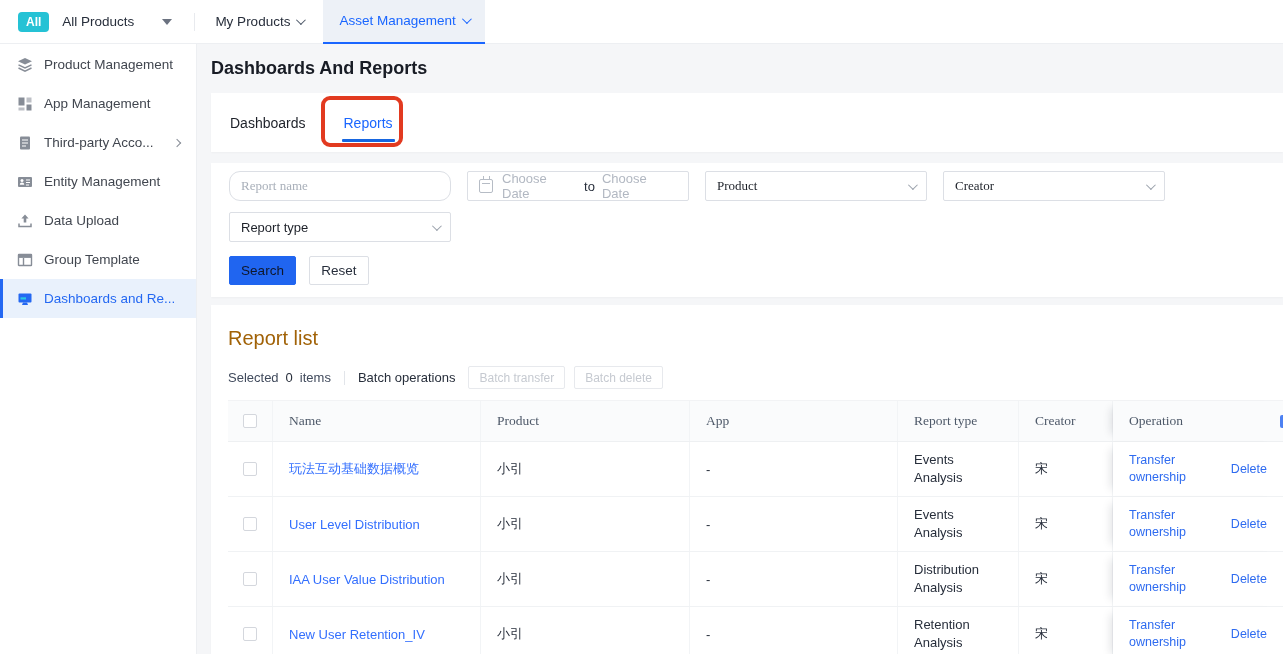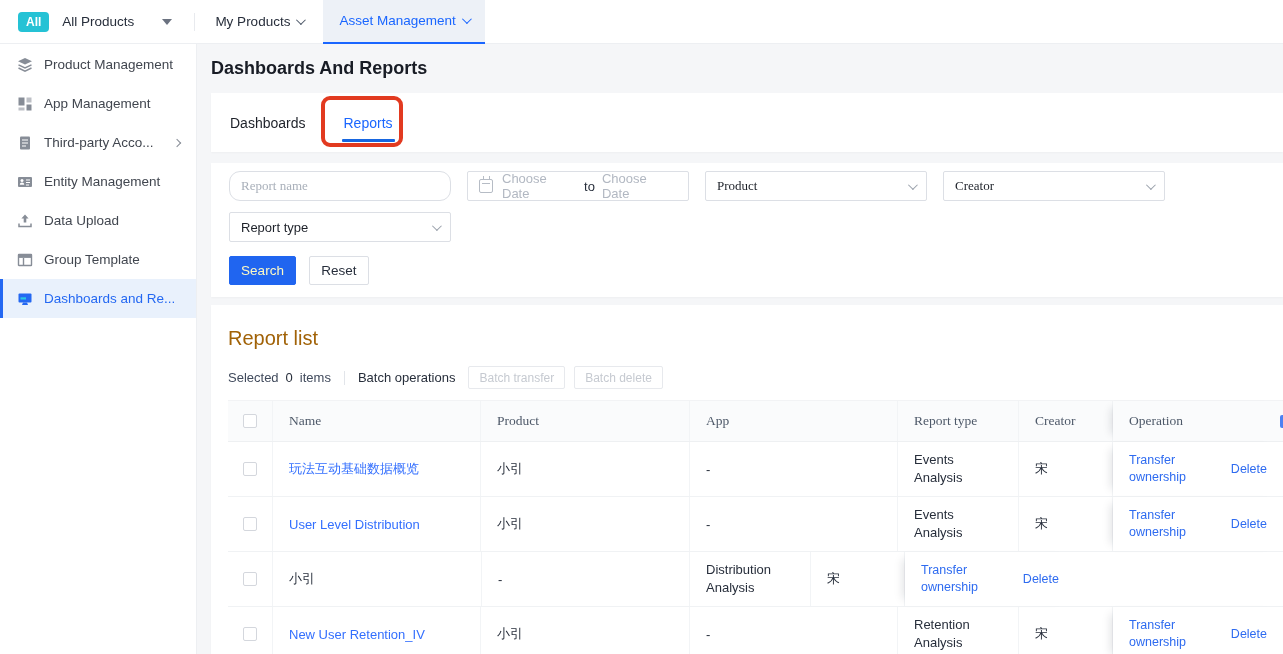--- a/index.html
+++ b/index.html
@@ -100,21 +100,21 @@
     margin-left:auto; width:7px; height:7px;
     border-right:1.3px solid #9aa1ab; border-bottom:1.3px solid #9aa1ab;
     transform:rotate(45deg) translateY(-2px);
   }
   .cal-icon { width:14px; height:14px; border:1.4px solid #b6bcc5; border-radius:2px; position:relative; margin-right:9px; flex:0 0 14px; }
   .cal-icon::before { content:""; position:absolute; left:2px; right:2px; top:2.5px; border-top:1.4px solid #b6bcc5; }
   .cal-icon::after { content:""; position:absolute; top:-4px; left:2.5px; width:1.6px; height:3px; background:#b6bcc5; box-shadow:6px 0 0 #b6bcc5; }
   .date-sep { color:#272e3b; margin:0 7px; font-size:13px; }
   .btn-row { margin-top:14px; display:flex; }
   .btn { height:29px; border-radius:2px; font-size:13.5px; display:flex; align-items:center; justify-content:center; cursor:default; }
-  .btn-primary { width:67px; background:#2065f0; color:#fef9c3; border:1px solid #2065f0; }
+  .btn-primary { width:67px; background:#2065f0; color:#0f172a; border:1px solid #2065f0; }
   .btn-plain { width:60px; background:#fff; color:#272e3b; border:1px solid #dcdfe5; margin-left:13px; }
 
   
   .report-card { margin-top:8px; height:349px; padding-left:17px; position:relative; overflow:hidden; }
   .report-title { padding-top:22px; font-size:20px; color:#a16207; }
   .batch-row { margin-top:16px; display:flex; align-items:center; font-size:13px; }
   .sel-label { color:#404a5c; }
   .sel-count { color:#272e3b; margin:0 7px; }
   .batch-divider { width:1px; height:14px; background:#e2e5ea; margin:0 13px; }
   .batch-ops-label { color:#272e3b; margin-right:13px; }
@@ -359,20 +359,23 @@
         <div class="cell col-op" style="background:#fff;">
           <span class="op-link op-transfer">Transfer ownership</span>
           <span class="op-link">Delete</span>
         </div>
       </div>
 
       <div class="tr">
         <div class="cell col-cb">
             <span class="checkbox"></span>
           </div>
+        <div class="cell col-name">
+            <span class="name-link">IAA User Value Distribution</span>
+          </div>
         <div class="cell col-product">小引</div>
         <div class="cell col-app">-</div>
         <div class="cell col-type">Distribution Analysis</div>
         <div class="cell col-creator">宋</div>
         <div class="cell col-op" style="background:#fff;">
           <span class="op-link op-transfer">Transfer ownership</span>
           <span class="op-link">Delete</span>
         </div>
       </div>
 

